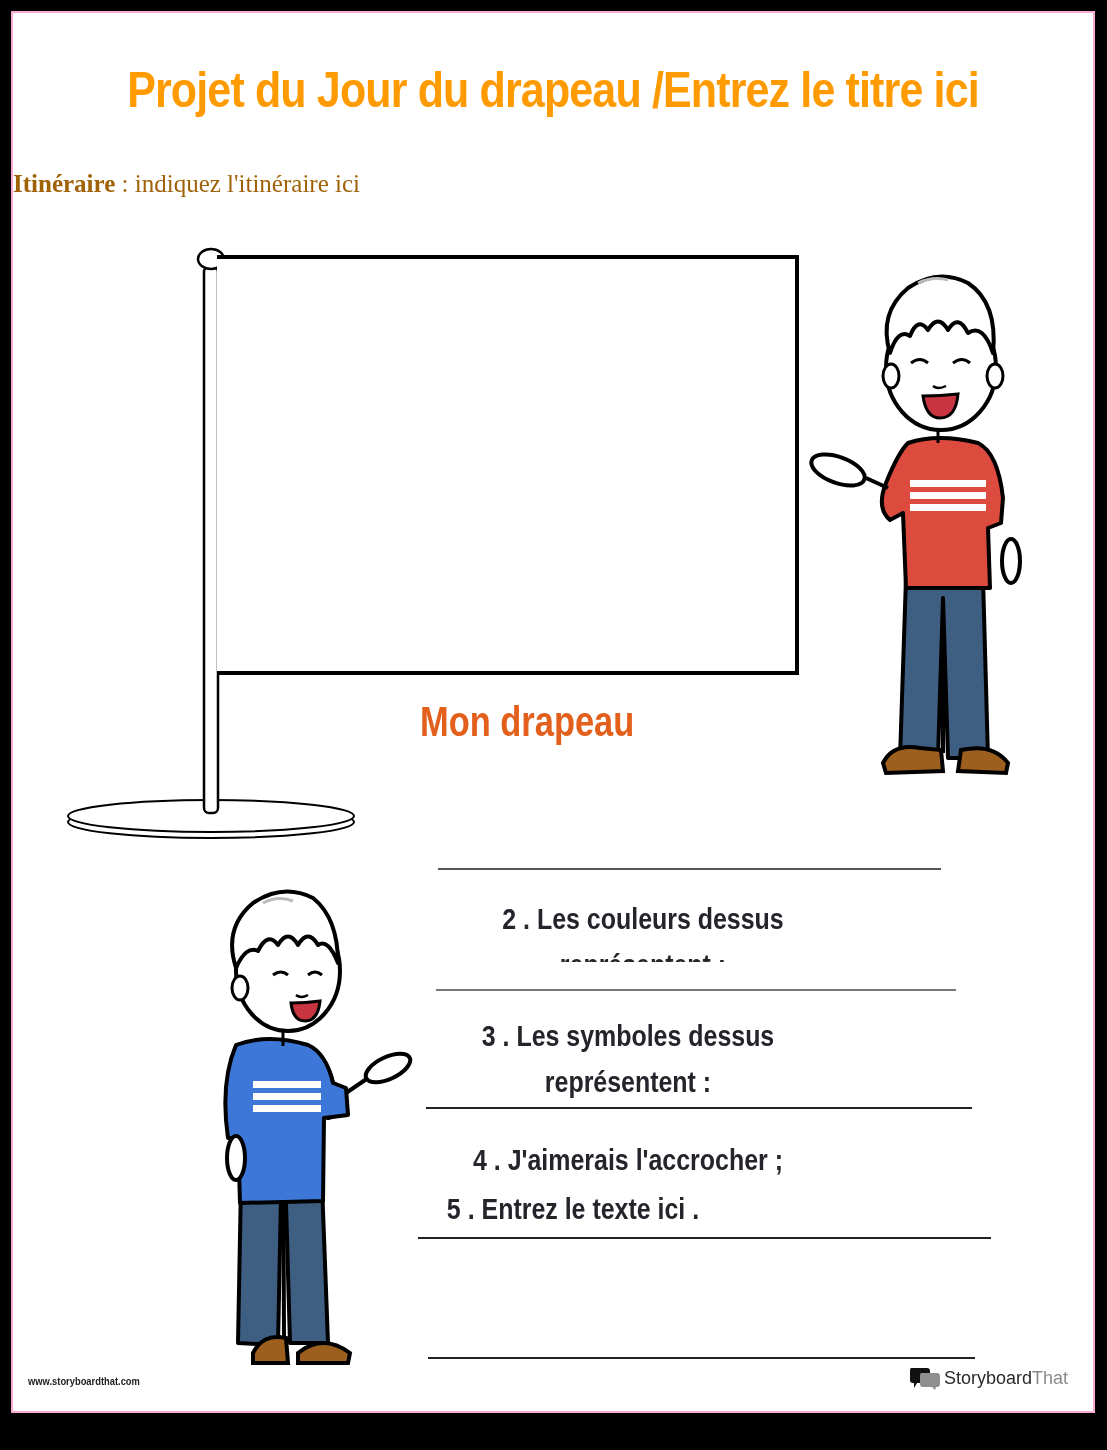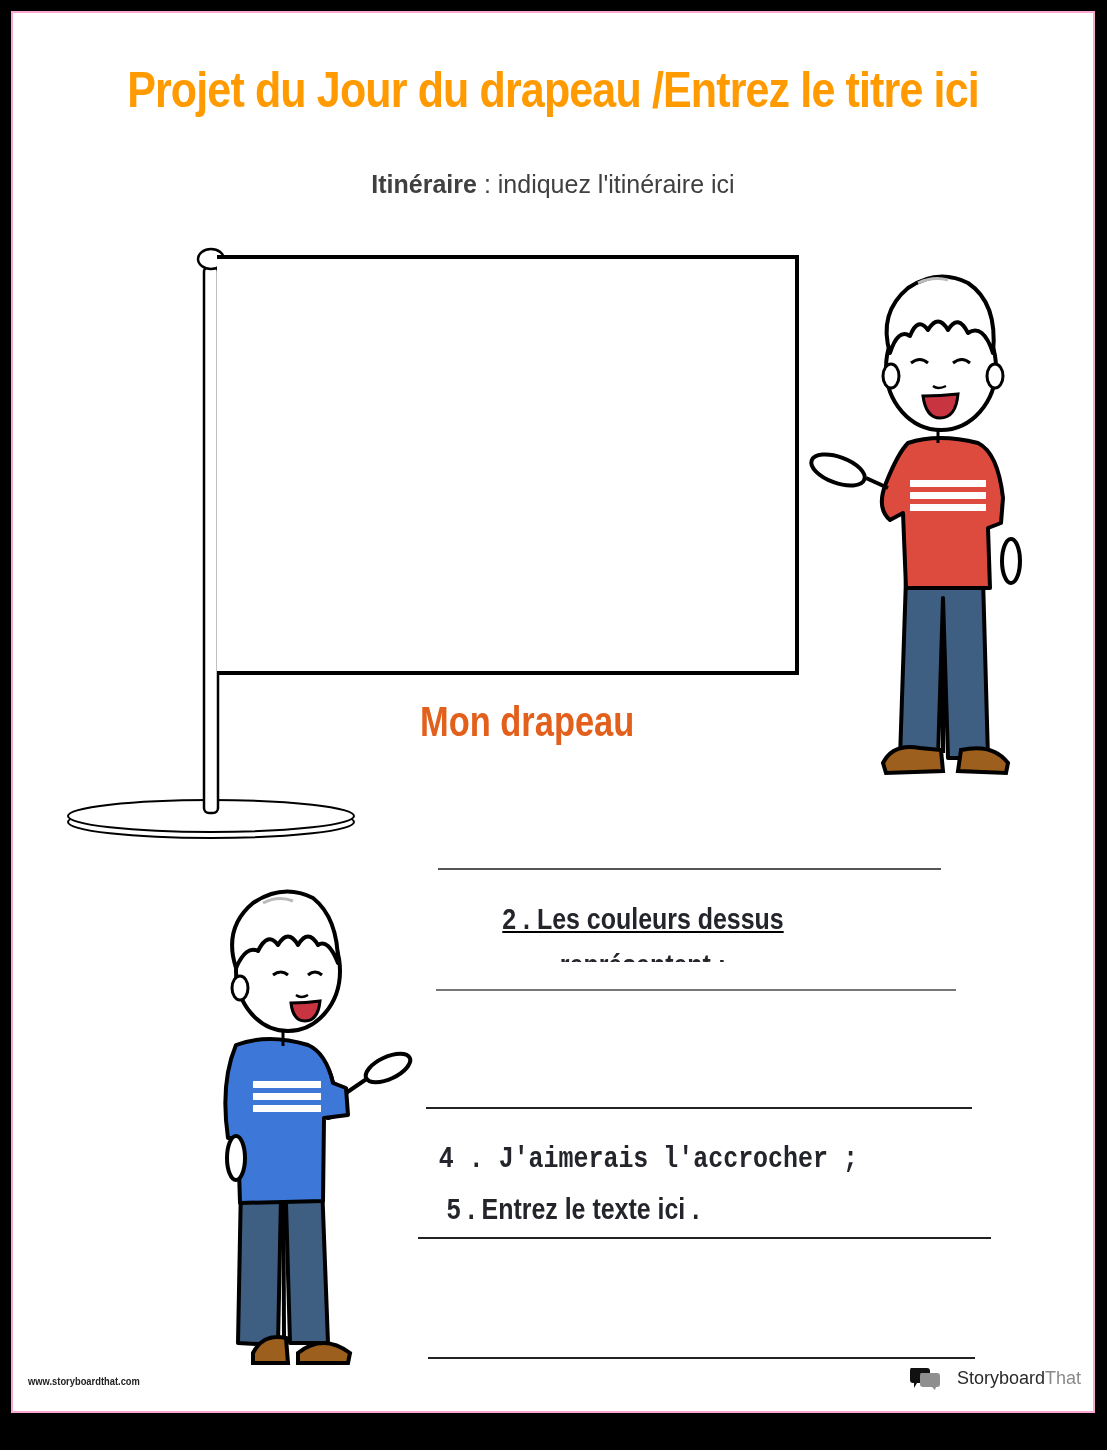--- a/index.html
+++ b/index.html
@@ -12,40 +12,40 @@
     background: #fff; border: 2px solid #f9a8d4;
   }
   .abs { position: absolute; }
   .title {
     left: 0; right: 0; top: 48px; text-align: center;
     font-family: "Liberation Sans", sans-serif; font-weight: bold;
     font-size: 50px; letter-spacing: -1px; color: #ff9a00;
     transform: scaleX(0.86); transform-origin: center; white-space: nowrap;
   }
   .itinerary {
-    left: 0; right: 0; top: 157px; text-align: center; font-size: 25px; color: #404040;
-    font-family: Liberation Sans, sans-serif;
+    left: 0; right: 0; top: 157px; font-size: 25px; color: #a16207;
+    font-family: Liberation Serif, serif;
   }
   .itinerary b { font-weight: bold; }
   .flag-area { left: 0; top: 0; width: 1080px; height: 1398px; }
   .heading {
     left: 407px; top: 685px; font-size: 42px; font-weight: bold; color: #e2601b;
     transform: scaleX(0.82); transform-origin: left center; white-space: nowrap;
   }
   .q {
     font-size: 29px; font-weight: bold; color: #23252b; text-align: center;
     line-height: 46px; transform: scaleX(0.86); white-space: nowrap;
   }
   .q-clip { overflow: hidden; }
   .rule { height: 2px; background: #555; }
   .footer-url {
     left: 15px; top: 1362px; font-size: 11px; font-weight: bold; color: #222;
     transform: scaleX(0.85); transform-origin: left center;
   }
-  .logo { left: 896px; top: 1353px; display: flex; align-items: center; gap: 16px; }
+  .logo { left: 896px; top: 1353px; display: flex; align-items: center; gap: 3px; }
   .logo-text { font-size: 18px; color: #2a2a2a; }
   .logo-text .thin { color: #8a8a8a; }
 </style>
 </head>
 <body>
 
 <div class="page">
 
   <div class="abs title">Projet du Jour du drapeau /Entrez le titre ici</div>
 
@@ -125,29 +125,33 @@
     <path d="M75 92 Q83 86 90 92" stroke="#000" stroke-width="3" fill="none"></path>
     <path d="M110 92 Q117 86 124 92" stroke="#000" stroke-width="3" fill="none"></path>
     <path d="M98 112 Q103 116 110 112" stroke="#000" stroke-width="2.5" fill="none"></path>
     <path d="M93 120 Q108 120 122 118 Q120 138 107 138 Q95 138 93 120 Z" fill="#c8343f" stroke="#000" stroke-width="3"></path>
   </svg>
 
   <div class="abs heading">Mon drapeau</div>
 
   <div class="abs rule" style="left:425px; top:855px; width:503px; background:#555;"></div>
 
-  <div class="abs q-clip" style="left:410px; top:883px; width:440px; height:66px;text-decoration:underline;">
+  <div class="abs q-clip" style="left:410px; top:883px; width:440px; height:66px;">
     <div class="q">2 . Les couleurs dessus</div>
     <div class="q">représentent :</div>
   </div>
   <div class="abs rule" style="left:423px; top:976px; width:520px; background:#777;"></div>
 
+  <div class="abs" style="left:395px; top:1000px; width:440px;">
+    <div class="q">3 . Les symboles dessus</div>
+    <div class="q">représentent :</div>
+  </div>
   <div class="abs rule" style="left:413px; top:1094px; width:546px; background:#222;"></div>
 
-  <div class="abs" style="left:395px; top:1124px; width:440px;font-family:Liberation Mono, monospace;">
+  <div class="abs" style="left:395px; top:1124px; width:440px;">
     <div class="q">4 . J'aimerais l'accrocher ;</div>
   </div>
   <div class="abs rule" style="left:405px; top:1224px; width:573px; background:#222;"></div>
 
   <div class="abs" style="left:350px; top:1173px; width:420px;">
     <div class="q">5 . Entrez le texte ici .</div>
   </div>
   <div class="abs rule" style="left:415px; top:1344px; width:547px; background:#222;"></div>
 
   <div class="abs footer-url">www.storyboardthat.com</div>

